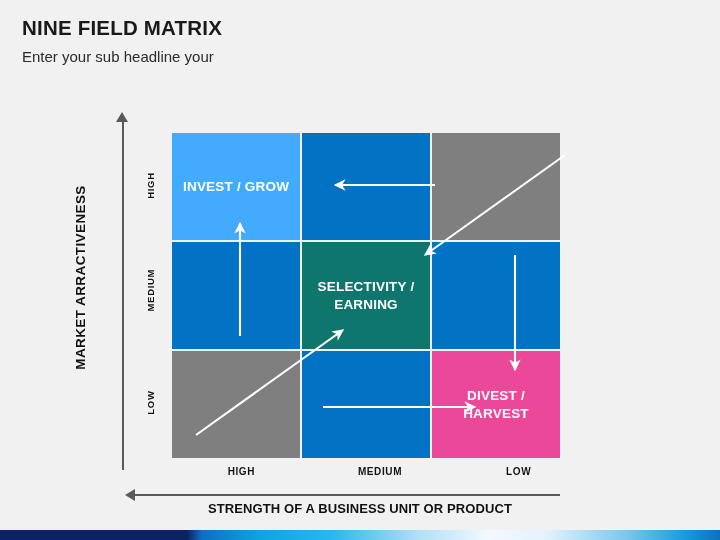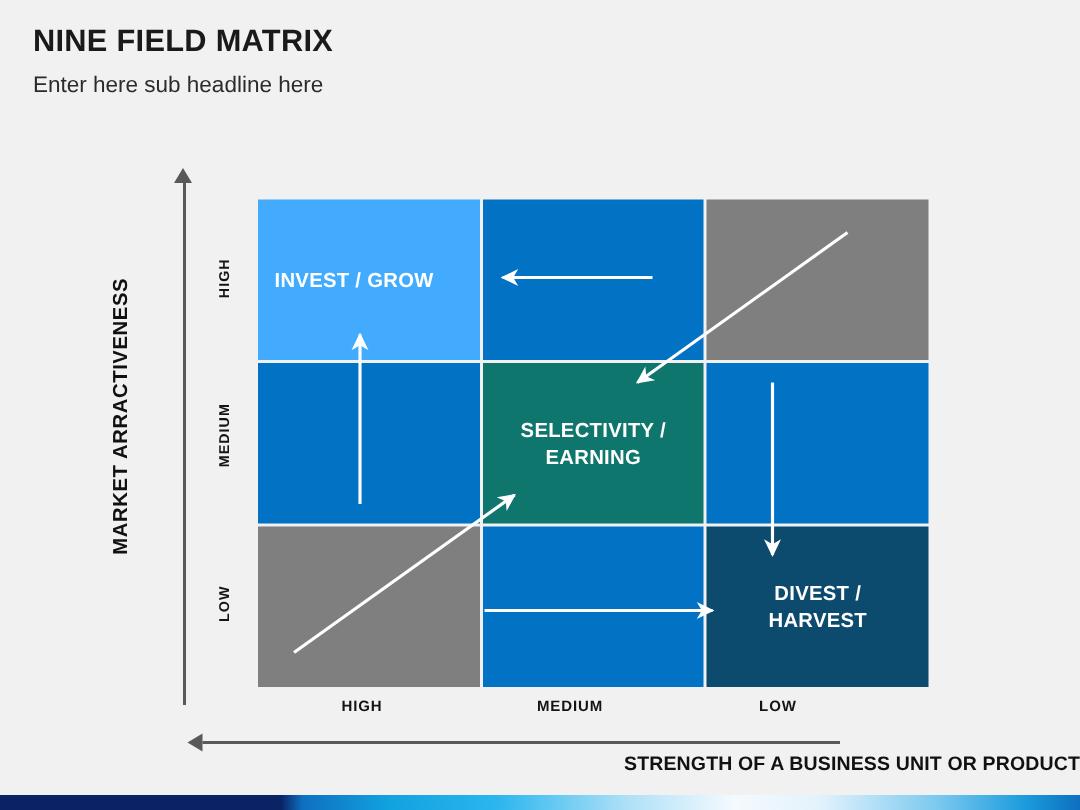--- a/index.html
+++ b/index.html
@@ -25,21 +25,21 @@
   #subtitle {
     position:absolute; left:22px; top:48px;
     font-size:15px; font-weight:normal; color:#2B2B2B;
     white-space:nowrap;
   }
 
   
   #matrix {
     position:absolute;
     left:172px; top:133px;
-    width:447px; height:325px;
+    width:388px; height:325px;
     display:grid;
     grid-template-columns:1fr 1fr 1fr;
     grid-template-rows:1fr 1fr 1fr;
     gap:2px;
     background:#F1F1F1;
   }
   .cell {
     position:relative;
     display:flex;
     align-items:center;
@@ -118,21 +118,21 @@
     left:125px; top:489px;
     width:0; height:0;
     border-top:6.5px solid transparent;
     border-bottom:6.5px solid transparent;
     border-right:10px solid #595959;
   }
   #x-axis-title {
     position:absolute;
     left:0; top:501px;
     width:720px;
-    text-align:right;
+    text-align:center;
     font-size:13px; font-weight:bold; color:#111;
     letter-spacing:0.1px;
   }
   .x-tick {
     position:absolute;
     top:466px;
     width:138px;
     text-align:center;
     font-size:10px; font-weight:bold; color:#141414;
     letter-spacing:0.6px;
@@ -150,21 +150,21 @@
       #F4FAFE 68%, #E2F2FC 76%,
       #79C8EF 87%, #1A9BDC 95%, #0E6FC0 100%);
   }
 </style>
 </head>
 <body>
 
 <div id="slide">
 
   <div id="title">NINE FIELD MATRIX</div>
-  <div id="subtitle">Enter here sub headline here</div>
+  <div id="subtitle">Enter your sub headline your</div>
 
   <div id="y-axis-head"></div>
   <div id="y-axis-line"></div>
   <div id="y-axis-title">MARKET ARRACTIVENESS</div>
   <div class="y-tick" id="y-tick-0" style="top: 180.167px;">HIGH</div>
   <div class="y-tick" id="y-tick-1" style="top: 288.5px;">MEDIUM</div>
   <div class="y-tick" id="y-tick-2" style="top: 396.833px;">LOW</div>
 
   <div id="matrix">
       <div class="cell align-left" style="background: rgb(66, 171, 253);">
@@ -185,21 +185,21 @@
       </div>
       <div class="cell align-center" style="background: rgb(2, 114, 197);">
         <span class="cell-label"></span>
       </div>
       <div class="cell align-center" style="background: rgb(127, 127, 127);">
         <span class="cell-label"></span>
       </div>
       <div class="cell align-center" style="background: rgb(2, 114, 197);">
         <span class="cell-label"></span>
       </div>
-      <div class="cell align-center" style="background: #0c4a6e;">
+      <div class="cell align-center" style="background: #ec4899;">
         <span class="cell-label">DIVEST /
 HARVEST</span>
       </div>
     </div>
 
   <svg id="arrows" viewBox="0 0 416 325" preserveAspectRatio="none">
     <defs>
       <marker id="ah" markerWidth="7" markerHeight="7" refX="5.4" refY="3.2" orient="auto" markerUnits="strokeWidth">
         <path d="M0.4,0.5 L6,3.2 L0.4,5.9 L2,3.2 Z" fill="#FFFFFF"></path>
       </marker>

